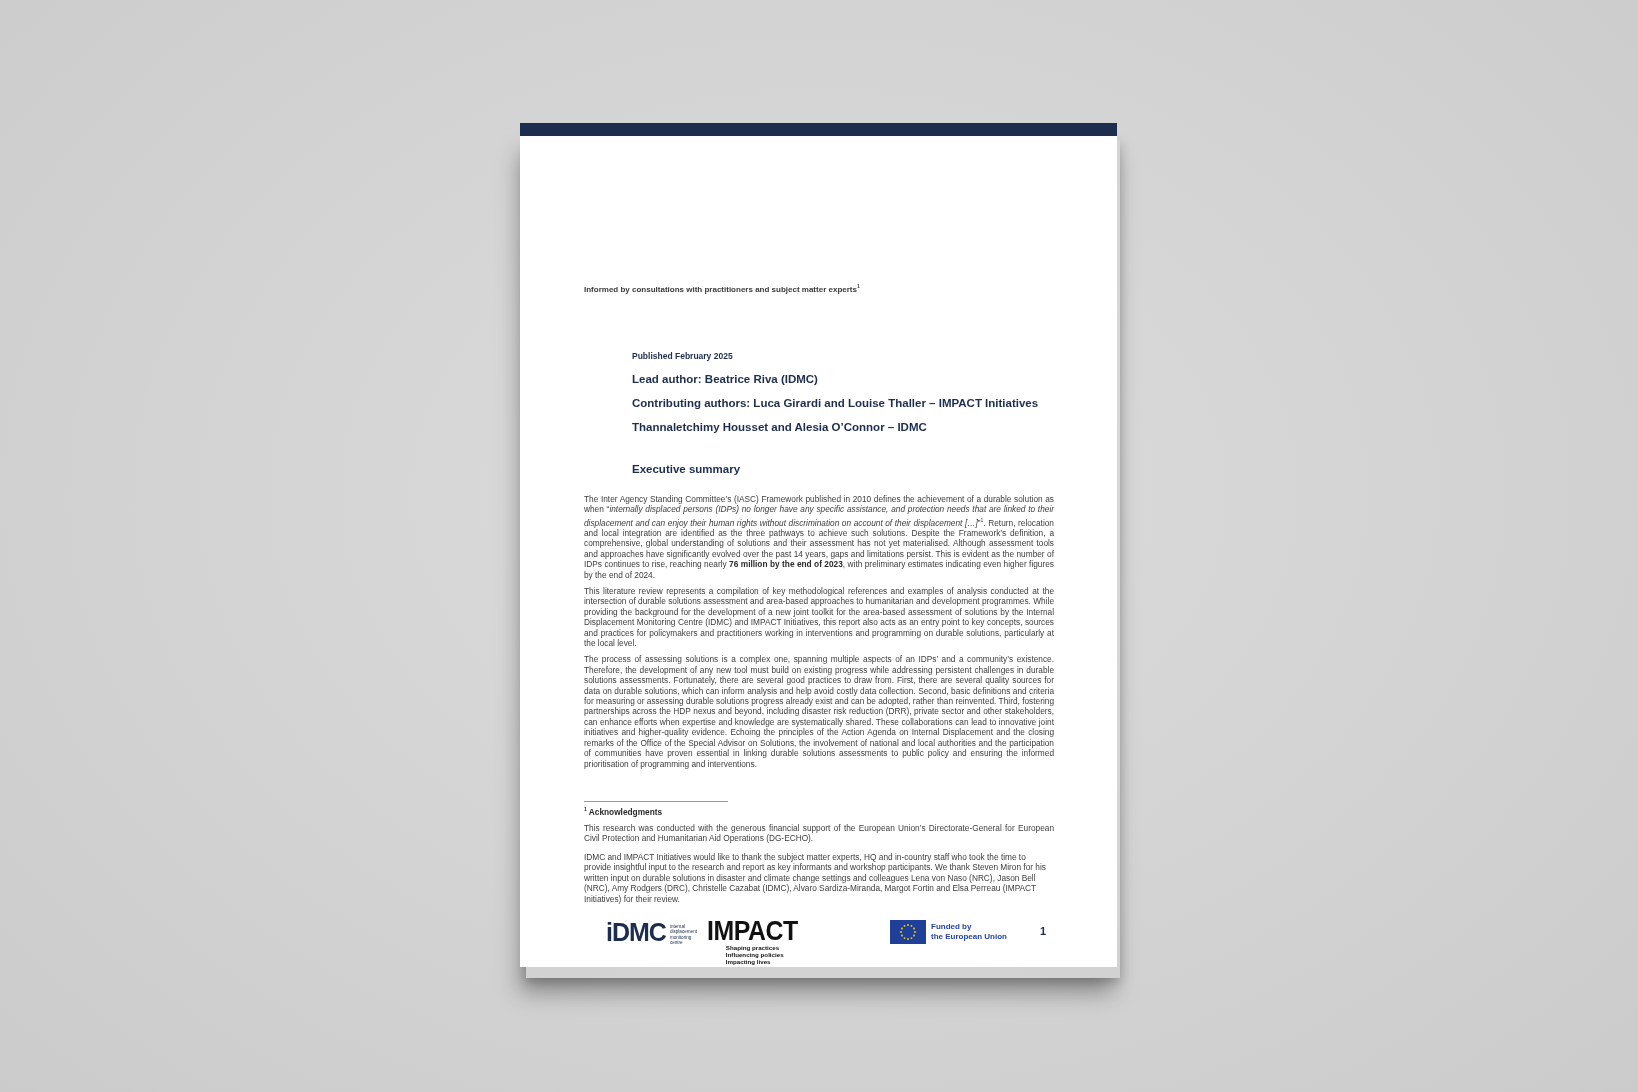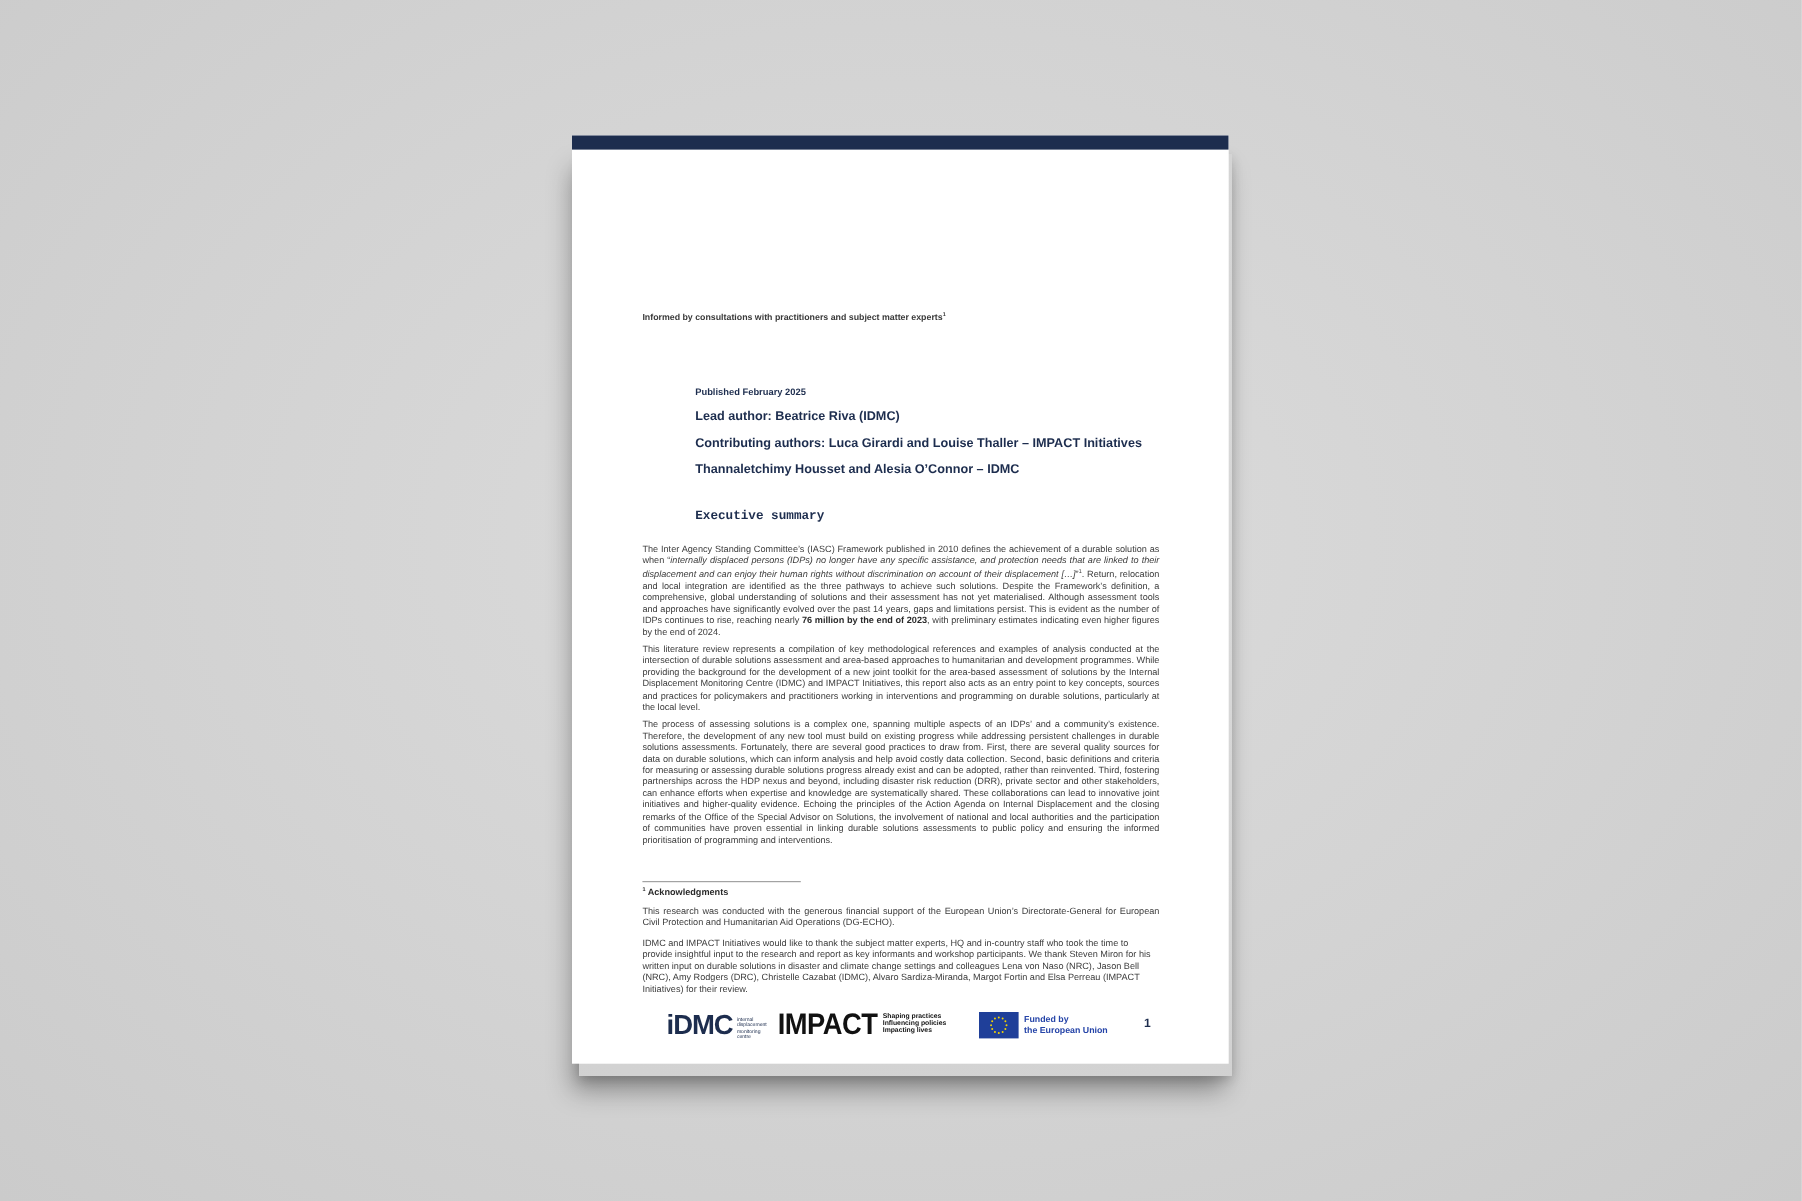--- a/index.html
+++ b/index.html
@@ -27,21 +27,21 @@
     .title div { white-space: nowrap; }
     .subtitle {
       position: absolute; top: 160px; left: 0; font-size: 8px; font-weight: bold; color: #3a3a3a;
       white-space: nowrap;
     }
     .subtitle sup { font-size: 5px; }
     .navy { color: #1d2d4e; font-weight: bold; padding-left: 48px; }
     .published { position: absolute; top: 228px; left: 0; font-size: 8.5px; }
     .author { position: absolute; left: 0; font-size: 11.5px; white-space: nowrap; }
     .a1 { top: 250px; } .a2 { top: 274px; } .a3 { top: 298px; }
-    .exec { position: absolute; top: 340px; left: 0; font-size: 11.5px; font-family: Liberation Mono, monospace; }
+    .exec { position: absolute; top: 340px; left: 0; font-size: 11.5px; }
     .body {
       position: absolute; top: 371px; left: 0; width: 470px;
       font-size: 8.3px; line-height: 10.4px; color: #3c3c3c; text-align: justify;
     }
     .body p { margin: 0 0 6px 0; }
     .body em { font-style: italic; }
     .body b { font-weight: bold; color: #2a2a2a; }
     .fn-rule { position: absolute; top: 678px; left: 0; width: 144px; height: 1px; background: #9a9a9a; }
     .fn-head { position: absolute; top: 683px; left: 0; font-size: 8.3px; font-weight: bold; color: #2a2a2a; }
     .fn-head sup { font-size: 5px; }
@@ -50,21 +50,21 @@
       font-size: 8.3px; line-height: 10.4px; color: #3c3c3c; text-align: justify;
     }
     .fn2 {
       position: absolute; top: 729px; left: 0; width: 470px;
       font-size: 8.3px; line-height: 10.4px; color: #3c3c3c;
     }
     .logos { position: absolute; top: 794px; left: 0; width: 470px; height: 30px; }
     .idmc { position: absolute; left: 22px; top: 2px; display: flex; align-items: flex-end; }
     .idmc-word { font-size: 25px; font-weight: bold; color: #1d2d4e; letter-spacing: -1px; line-height: 26px; }
     .idmc-sub { font-size: 4.6px; line-height: 5.2px; color: #1d2d4e; margin-left: 4px; }
-    .impact { position: absolute; left: 123px; top: 0; display: flex; align-items: center; }
+    .impact { position: absolute; left: 123px; top: 0; display: flex; align-items: center; flex-direction: column; }
     .impact-word { font-size: 27px; font-weight: bold; color: #111; letter-spacing: -0.5px; line-height: 28px; transform: scaleX(0.92); transform-origin: left; }
     .impact-sub { font-size: 6.2px; line-height: 6.8px; font-weight: bold; color: #111; margin-left: -3px; }
     .eu { position: absolute; left: 306px; top: 3px; display: flex; align-items: center; }
     .eu-flag { width: 36px; height: 24px; background: #1f3f99; position: relative; }
     .eu-flag svg { position: absolute; left: 0; top: 0; }
     .eu-text { font-size: 8px; line-height: 10px; font-weight: bold; color: #2544a8; margin-left: 5px; }
     .pagenum { position: absolute; left: 456px; top: 8px; font-size: 11px; font-weight: bold; color: #1d2d4e; }
   </style>
 </head>
 <body>

